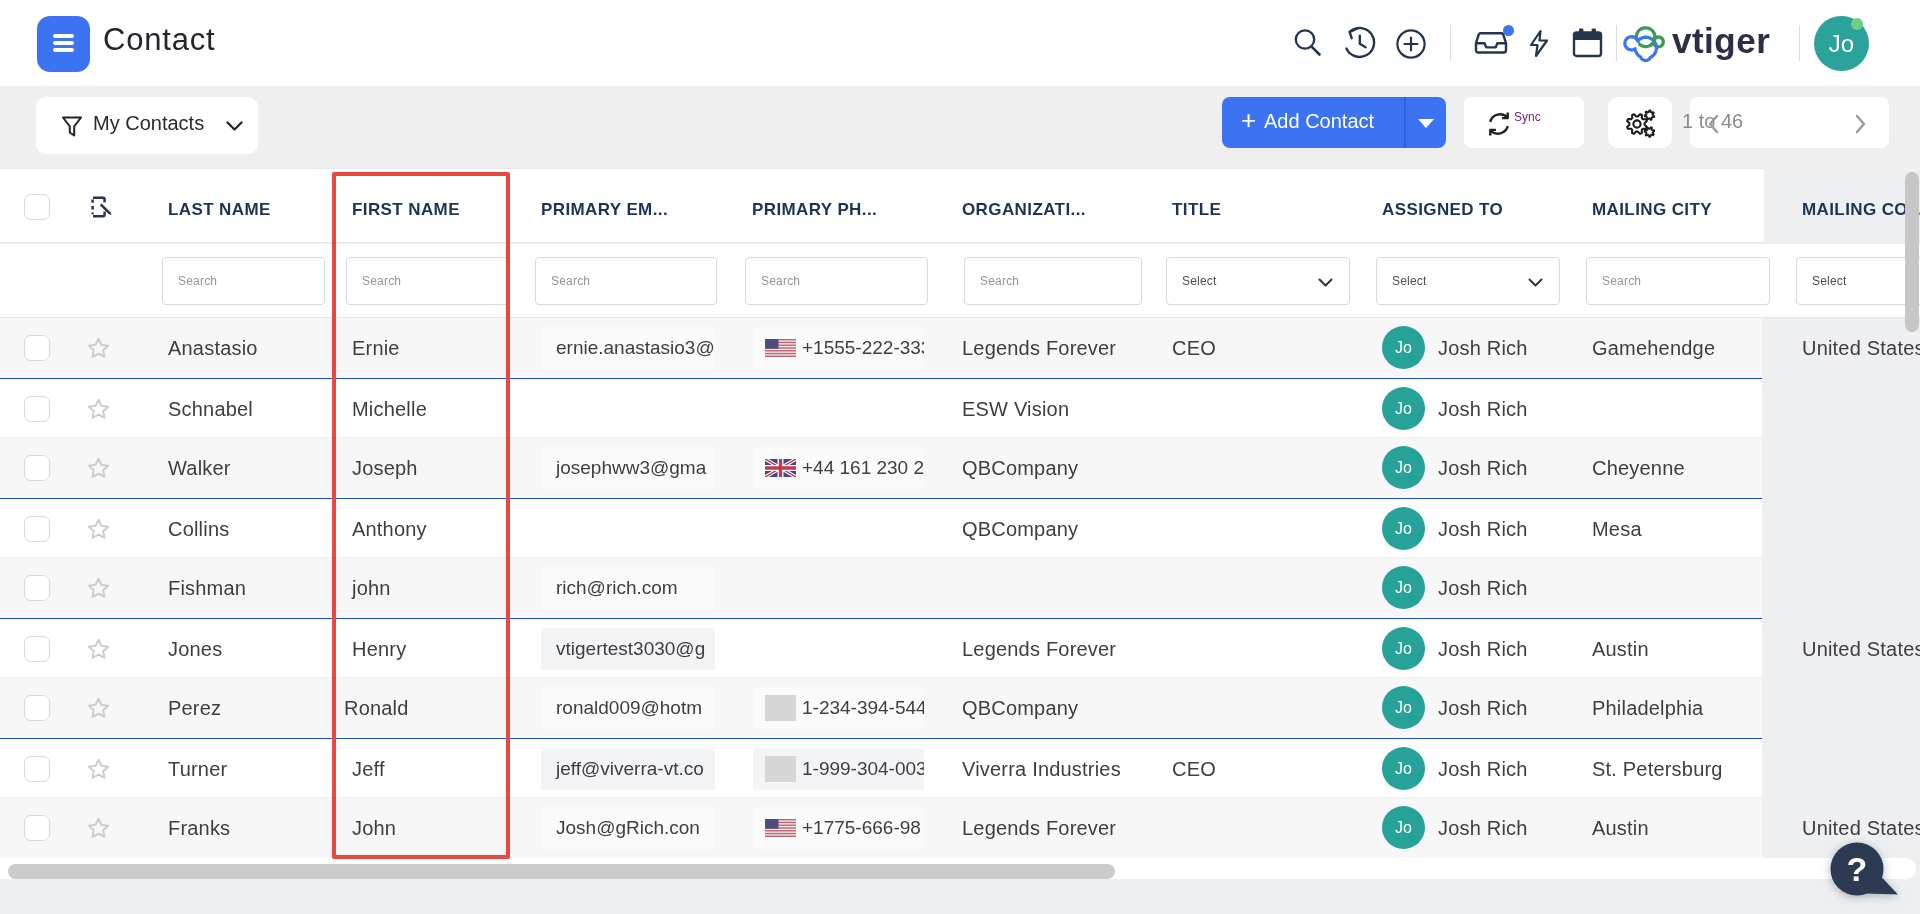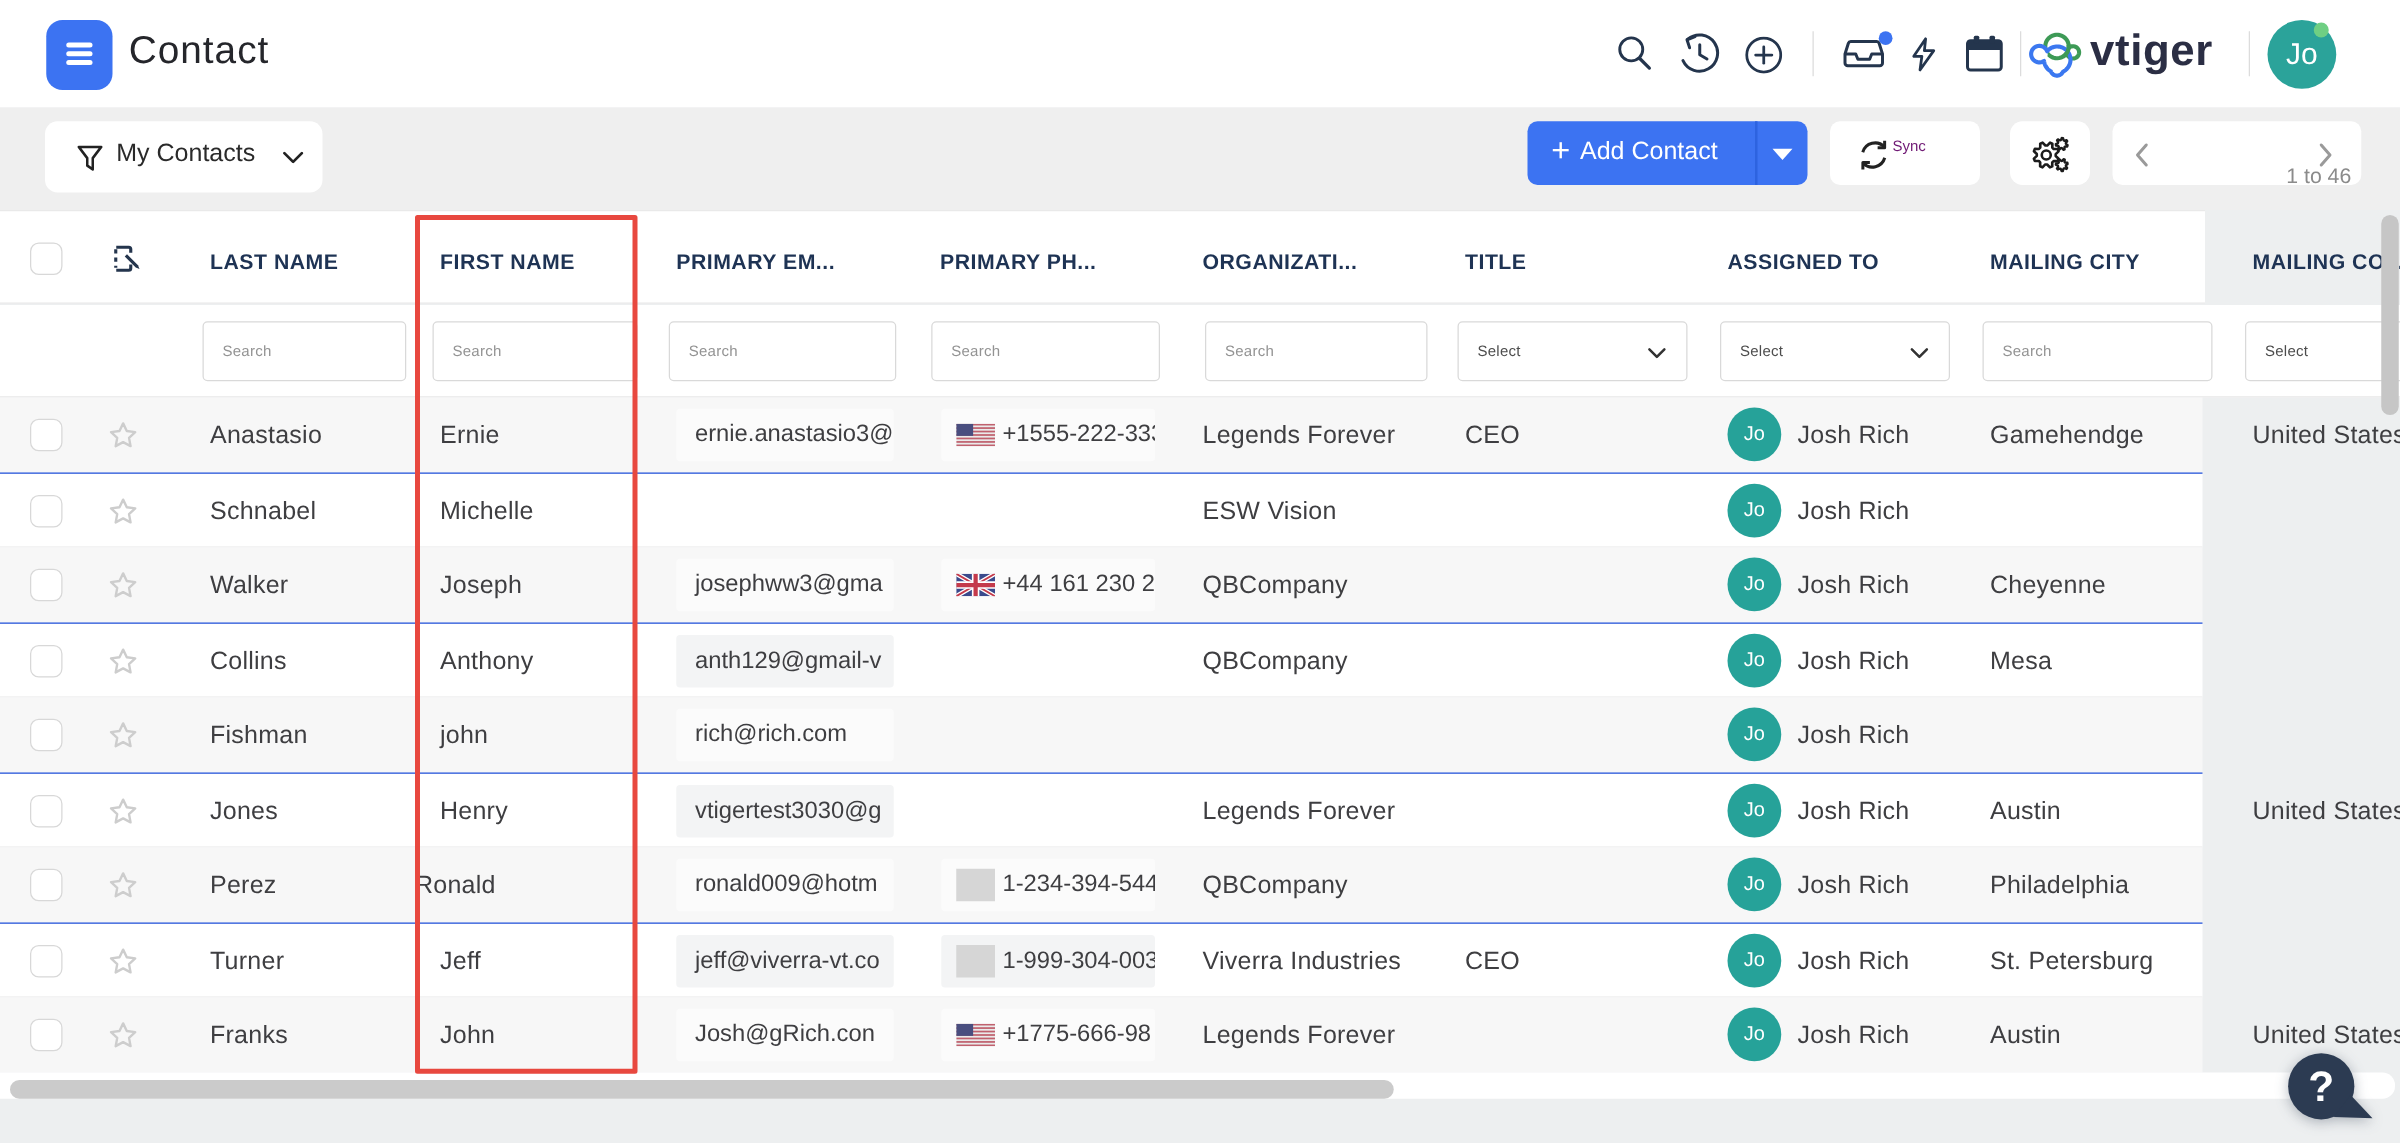--- a/index.html
+++ b/index.html
@@ -25,21 +25,21 @@
     border-radius:8px; color:#fff; }
   #addbtn .plus { position:absolute; left:19px; top:8px; font-size:26px; font-weight:400; }
   #addbtn .txt { position:absolute; left:42px; top:13px; font-size:20px; font-weight:500; }
   #addbtn .sep { position:absolute; left:182px; top:0; width:2px; height:51px; background:#2d63e0; }
   #addbtn .caret { position:absolute; left:196px; top:22px; width:0; height:0;
     border-left:8px solid transparent; border-right:8px solid transparent; border-top:9px solid #fff; }
   #syncbtn { position:absolute; left:1464px; top:11px; width:120px; height:51px; background:#fff; border-radius:8px; }
   #syncbtn .txt { position:absolute; left:50px; top:13px; font-size:12px; color:#701a75; }
   #gearbtn { position:absolute; left:1608px; top:11px; width:64px; height:51px; background:#fff; border-radius:10px; }
   #pager { position:absolute; left:1690px; top:11px; width:199px; height:51px; background:#fff; border-radius:8px; }
-  #pager .count { position:absolute; left:-8px; right:8px; top:13px; text-align:right; font-size:17px; color:#8b8b8b;margin-top:21px; }
+  #pager .count { position:absolute; left:-8px; right:8px; top:13px; text-align:left; font-size:20px; color:#8b8b8b; }
 
   
   #thead { position:absolute; left:0; top:168px; width:1764px; height:75px; background:#fff;
     border-top:1px solid #e9e9e9; border-bottom:1px solid #e7e7e7; }
   .hlabel { position:absolute; top:31px; font-size:17px; font-weight:700; color:#1e3354; letter-spacing:0.4px; white-space:nowrap; }
   #searchrow { position:absolute; left:0; top:244px; width:1920px; height:74px; background:#fff;
     border-bottom:1px solid #e7e7e7; }
   .sinput { position:absolute; top:13px; height:48px; border:1px solid #d9d9d9; border-radius:4px;
     background:#fff; font-size:12px; color:#939393; line-height:46px; padding-left:15px; letter-spacing:0.2px; }
 
@@ -274,21 +274,20 @@
   <div class="cell" style="left:1438px">Josh Rich</div>
   <div class="cell" style="left:1592px">Cheyenne</div>
 </div>
 <div class="row even" style="top:498px">
   <div class="cbx" style="top:17px"></div>
   <svg class="abs" style="left:85px;top:17px" width="27" height="27" viewBox="0 0 24 24">
         <path d="M12 3.3 L14.6 8.7 L20.6 9.5 L16.2 13.6 L17.3 19.5 L12 16.6 L6.7 19.5 L7.8 13.6 L3.4 9.5 L9.4 8.7 Z" fill="none" stroke="#cdcdcd" stroke-width="1.7" stroke-linejoin="round"></path>
       </svg>
   <div class="cell" style="left:168px">Collins</div>
   <div class="cell" style="left:352px">Anthony</div>
-  <div class="ebox">anth129@gmail-v</div>
   <div class="cell" style="left:962px">QBCompany</div>
   <div class="avatar">Jo</div>
   <div class="cell" style="left:1438px">Josh Rich</div>
   <div class="cell" style="left:1592px">Mesa</div>
 </div>
 <div class="row odd" style="top:558px">
   <div class="cbx" style="top:17px"></div>
   <svg class="abs" style="left:85px;top:17px" width="27" height="27" viewBox="0 0 24 24">
         <path d="M12 3.3 L14.6 8.7 L20.6 9.5 L16.2 13.6 L17.3 19.5 L12 16.6 L6.7 19.5 L7.8 13.6 L3.4 9.5 L9.4 8.7 Z" fill="none" stroke="#cdcdcd" stroke-width="1.7" stroke-linejoin="round"></path>
       </svg>
@@ -311,21 +310,21 @@
   <div class="cell" style="left:1438px">Josh Rich</div>
   <div class="cell" style="left:1592px">Austin</div>
   <div class="cell" style="left:1802px">United States</div>
 </div>
 <div class="row odd" style="top:678px">
   <div class="cbx" style="top:17px"></div>
   <svg class="abs" style="left:85px;top:17px" width="27" height="27" viewBox="0 0 24 24">
         <path d="M12 3.3 L14.6 8.7 L20.6 9.5 L16.2 13.6 L17.3 19.5 L12 16.6 L6.7 19.5 L7.8 13.6 L3.4 9.5 L9.4 8.7 Z" fill="none" stroke="#cdcdcd" stroke-width="1.7" stroke-linejoin="round"></path>
       </svg>
   <div class="cell" style="left:168px">Perez</div>
-  <div class="cell" style="left:332px">Ronald</div>
+  <div class="cell" style="left:344px">Ronald</div>
   <div class="ebox">ronald009@hotm</div>
   <div class="pbox">
         <span class="noflag"></span>
         <span class="ptxt abs">1-234-394-544</span>
       </div>
   <div class="cell" style="left:962px">QBCompany</div>
   <div class="avatar">Jo</div>
   <div class="cell" style="left:1438px">Josh Rich</div>
   <div class="cell" style="left:1592px">Philadelphia</div>
 </div>

